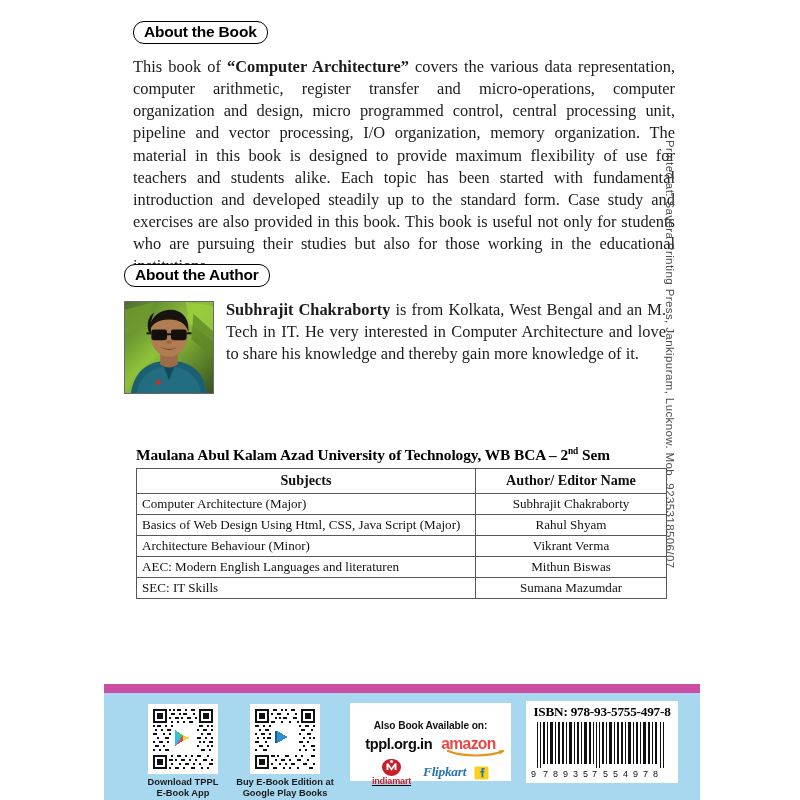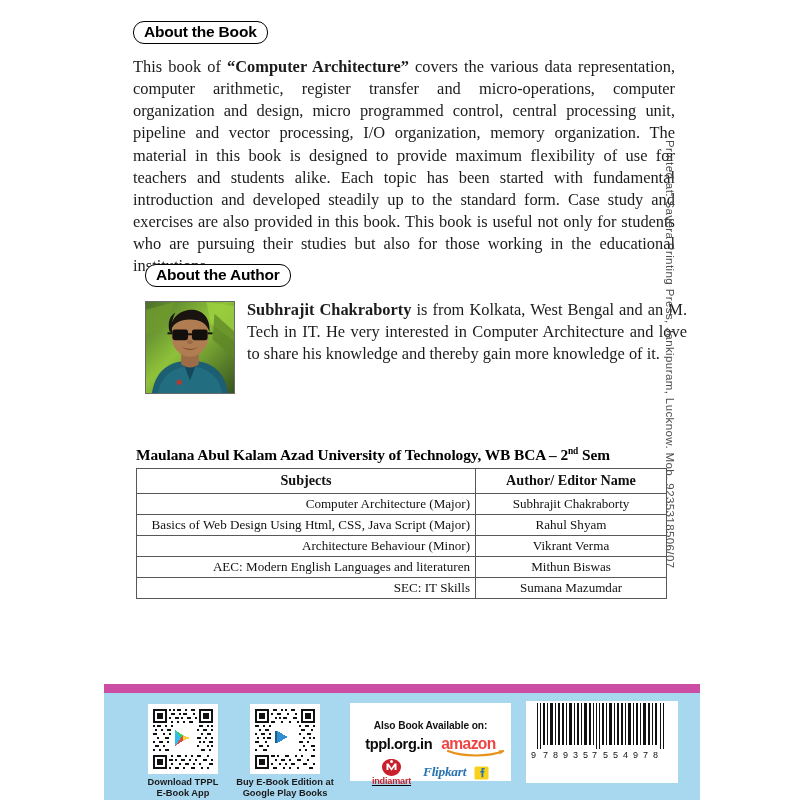--- a/index.html
+++ b/index.html
@@ -57,21 +57,21 @@
   #book-para {
     margin-top: 12px;
   }
   .bold-title {
     font-weight: bold;
   }
 
   
   #about-author-wrap {
     position: absolute;
-    left: 145px;
+    left: 124px;
     top: 264px;
     width: 542px;
   }
   #author-block {
     margin-top: 12px;
     position: relative;
     min-height: 94px;
   }
   #author-photo {
     float: left;
@@ -145,21 +145,21 @@
     font-size: 13.1px;
     color: #111;
     line-height: 1.22;
   }
   table#syllabus th {
     font-weight: bold;
     font-size: 14.2px;
     text-align: center;
     padding: 3px 5px 4px 5px;
   }
-  table#syllabus td.subject { text-align: right; }
+  table#syllabus td.subject { text-align: left; }
   table#syllabus td.author  { text-align: center; }
   .code-prefix { font-weight: normal; }
   col.c1 { width: 339px; }
   col.c2 { width: 191px; }
 
   
   #footer {
     position: absolute;
     left: 104px;
     top: 684px;
@@ -639,20 +639,21 @@
             <span class="flipkart-text">Flipkart</span>
             <svg class="flipkart-bag" viewBox="0 0 15 15" aria-hidden="true">
               <rect x="0.5" y="1.5" width="14" height="13" rx="1.5" fill="#f8d11a"></rect>
               <path d="M7.8 3 L10.6 3 L10.6 4.6 L9.3 4.6 L9.3 6.1 L10.3 6.1 L10.3 7.6 L9.3 7.6 L9.3 12.2 L7.5 12.2 L7.5 7.6 L6.3 7.6 L6.3 6.1 L7.5 6.1 L7.5 4.3 C7.5 3.5 7.6 3 7.8 3 Z" fill="#2874b2"></path>
             </svg>
           </div>
         </div>
       </div>
 
       <div id="isbn-box">
+        <div id="isbn-text">ISBN: 978-93-5755-497-8</div>
         <div id="barcode-holder">
           <svg width="142" height="58" viewBox="0 0 142 58" shape-rendering="crispEdges" aria-hidden="true">
             <rect width="142" height="58" fill="#fff"></rect>
             <g fill="#111">
               <rect x="6" y="0" width="1" height="46"></rect>
                 <rect x="9" y="0" width="1" height="46"></rect>
               <rect x="12" y="0" width="2" height="42"></rect>
                 <rect x="16" y="0" width="1" height="42"></rect>
               <rect x="19" y="0" width="3" height="42"></rect>
                 <rect x="24" y="0" width="1" height="42"></rect>

